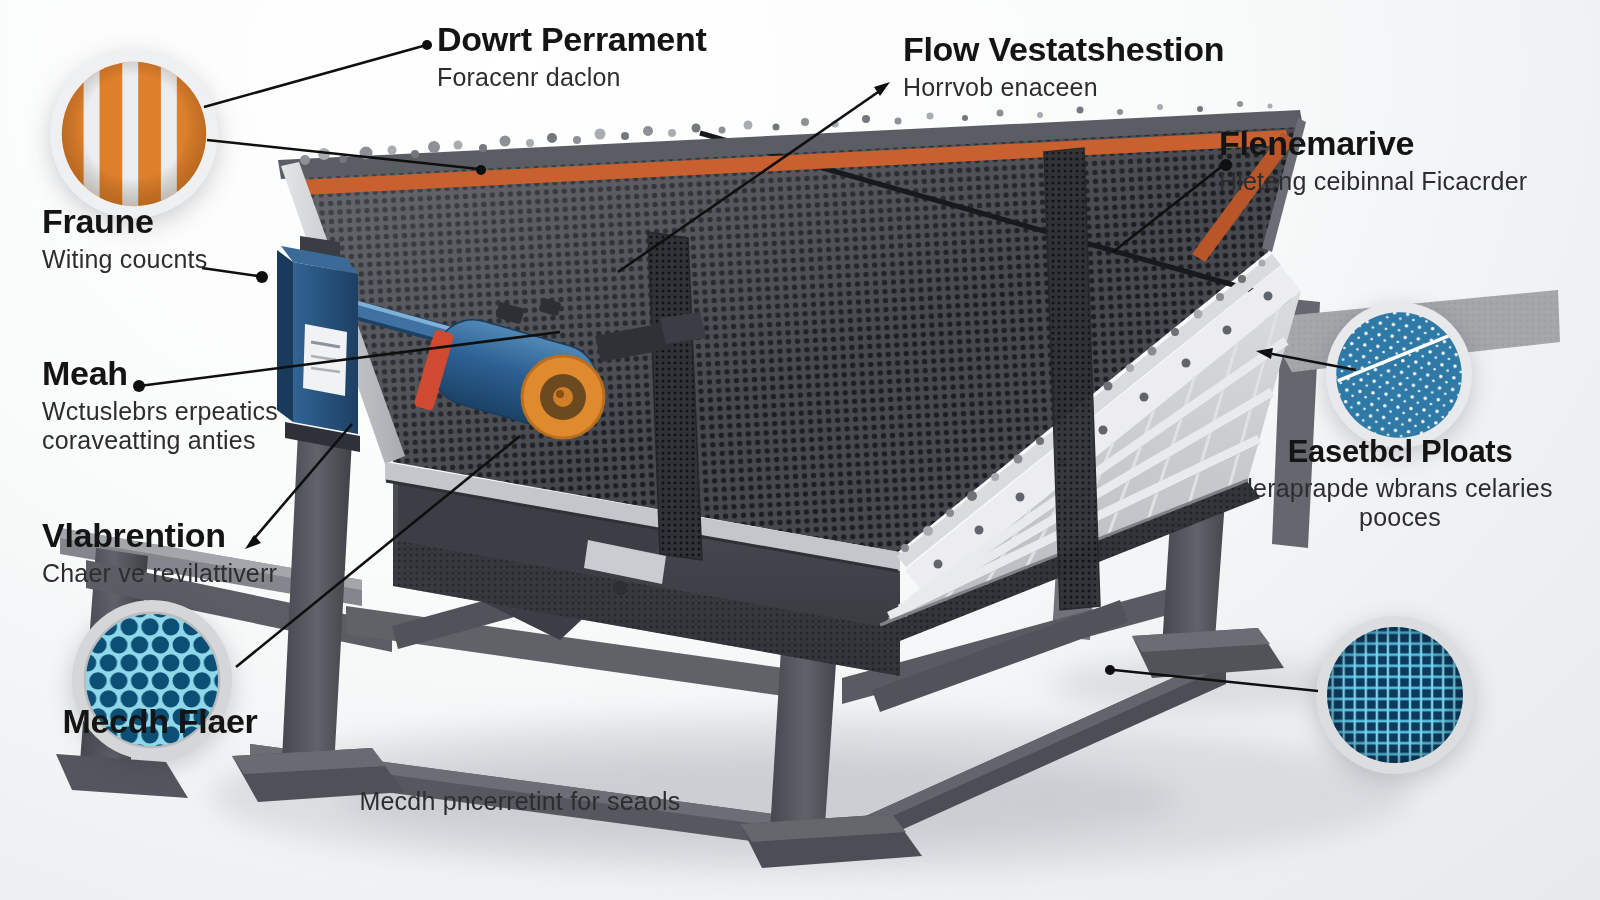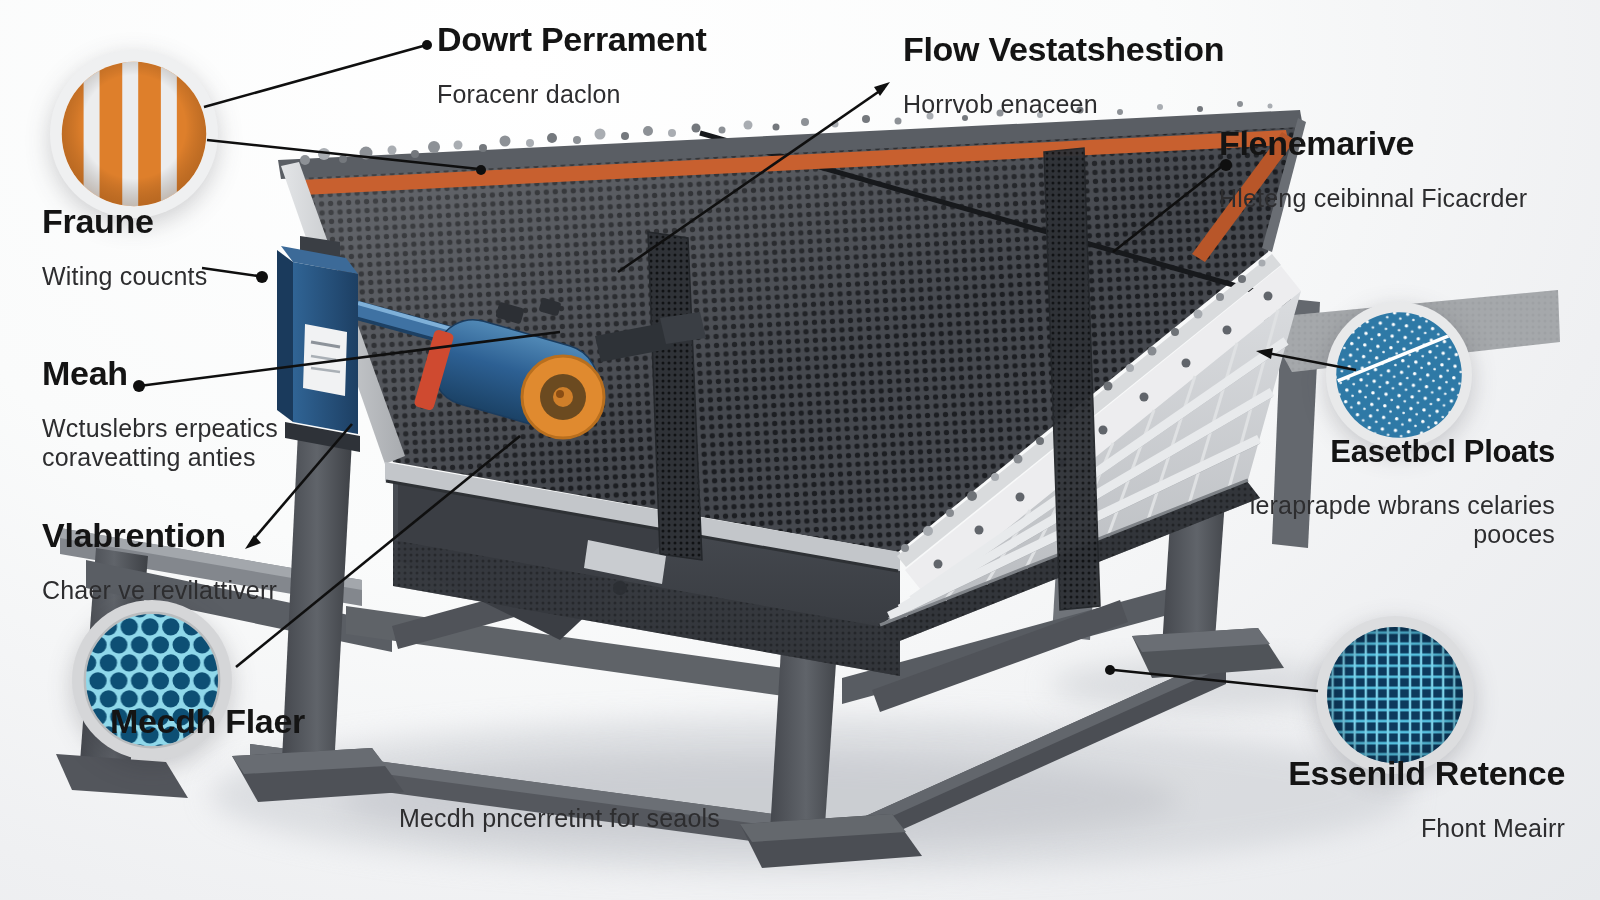--- a/index.html
+++ b/index.html
@@ -8,22 +8,22 @@
     background:radial-gradient(ellipse at 32% 8%, #ffffff 0%, #fafbfb 42%, #eff0f2 74%, #e7e9ec 100%);
     font-family:"Liberation Sans","DejaVu Sans",sans-serif;
   }
   svg.layer{position:absolute;left:0;top:0;}
   .machine{z-index:1;}
   .overlay{z-index:4;}
   .inset{position:absolute;z-index:3;}
   .inset svg{filter:drop-shadow(0 7px 12px rgba(40,40,50,.22));display:block;}
   .callout{position:absolute;z-index:5;color:#141414;}
   .callout .t{display:block;font-weight:700;font-size:34px;letter-spacing:-.3px;line-height:1.05;}
-  .callout .s{display:block;font-weight:400;font-size:25px;color:#2d2d2f;line-height:1.16;margin-top:22px;letter-spacing:.2px;}
-  .center{text-align:right;}
+  .callout .s{display:block;font-weight:400;font-size:25px;color:#2d2d2f;line-height:1.16;margin-top:5px;letter-spacing:.2px;}
+  .center{text-align:center;}
 </style>
 </head>
 <body>
 
 <div class="stage">
 
 <svg class="layer machine" width="1600" height="900" viewBox="0 0 1600 900">
   <defs>
     <pattern id="meshDots" width="9" height="9" patternUnits="userSpaceOnUse" patternTransform="rotate(-3)">
       <rect width="9" height="9" fill="#45484e"></rect>
@@ -410,18 +410,14 @@
 
 <div class="callout center" style="left:320px;top:782px;width:400px">
   <span class="s">Mecdh pncerretint for seaols</span>
 </div>
 
 <div class="callout center" style="left:1245px;top:436px;width:310px">
   <span class="t" style="font-size:31px">Easetbcl Ploats</span>
   <span class="s">leraprapde wbrans celaries pooces</span>
 </div>
 
-<div class="callout center" style="left:1215px;top:756px;width:350px">
-  <span class="t">Essenild Retence</span>
-  <span class="s">Fhont Meairr</span>
-</div>
 
 </div>
 
 </body></html>

